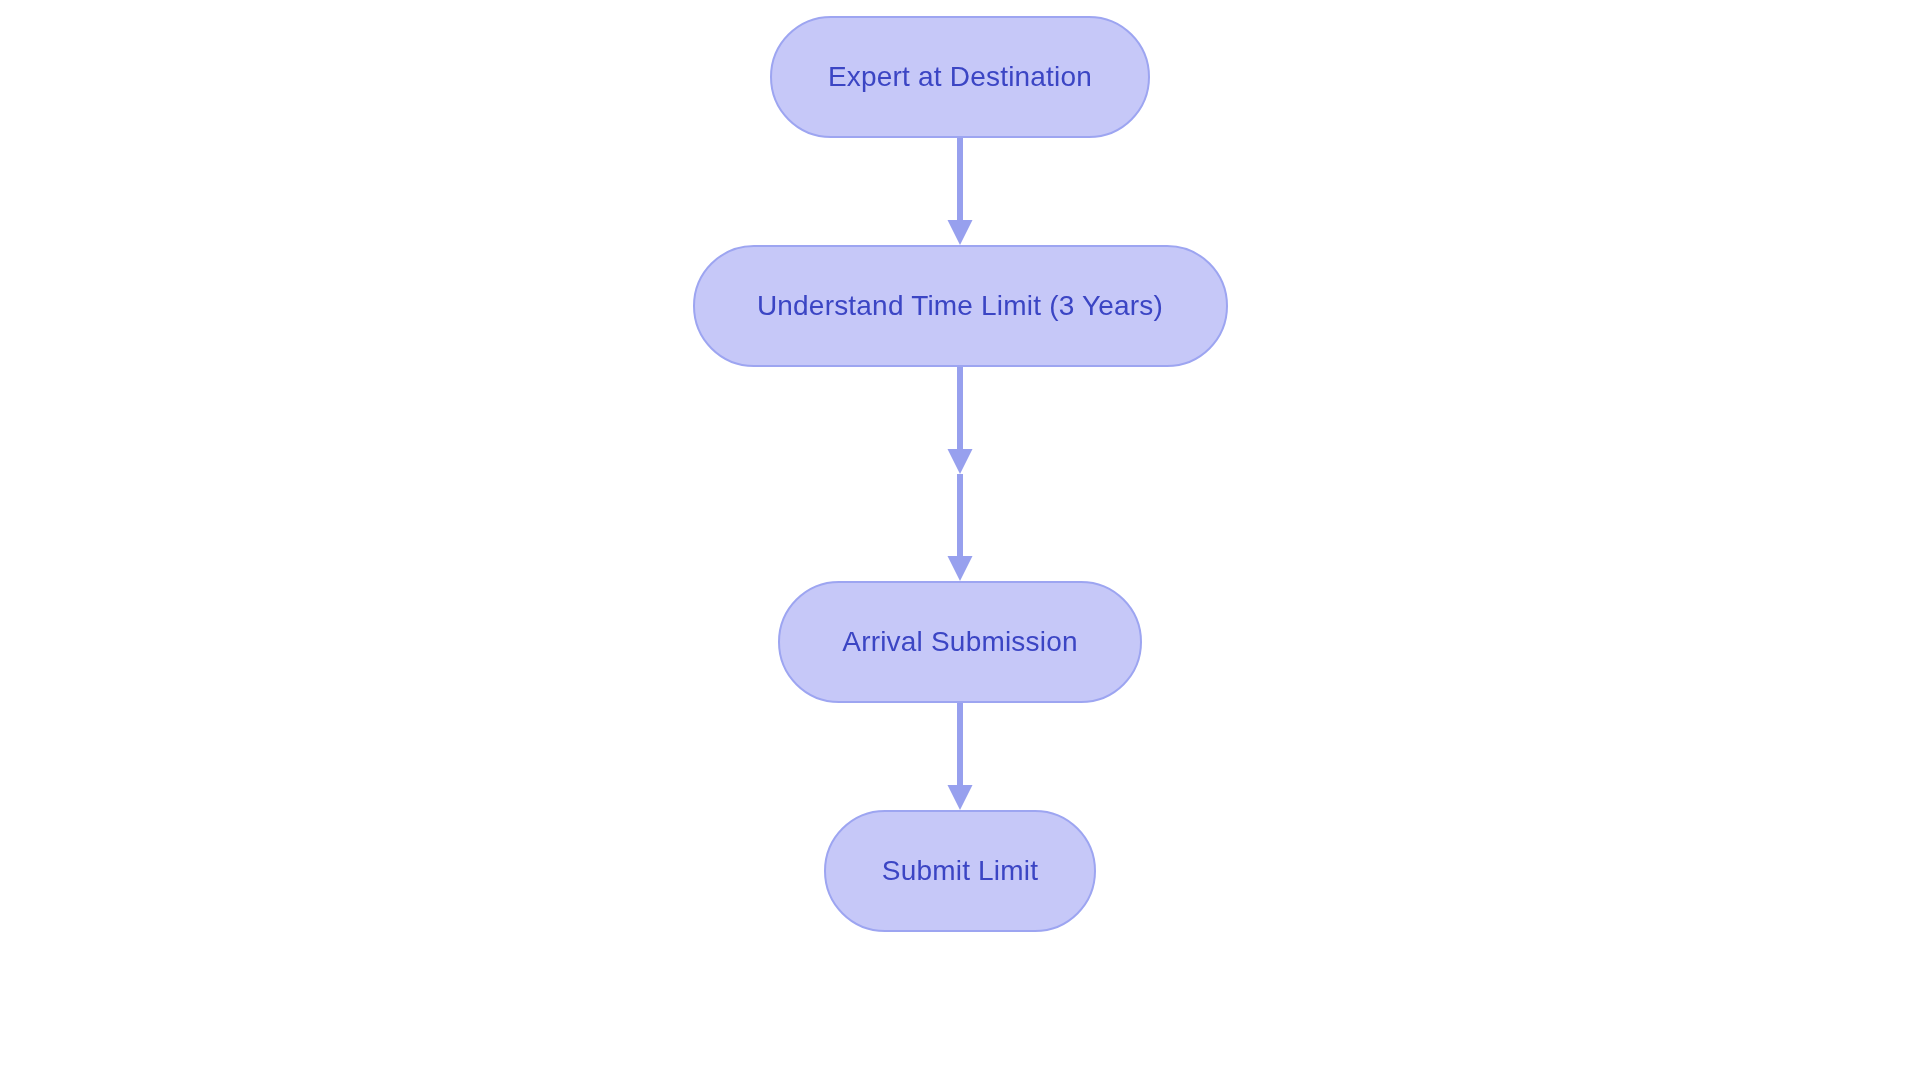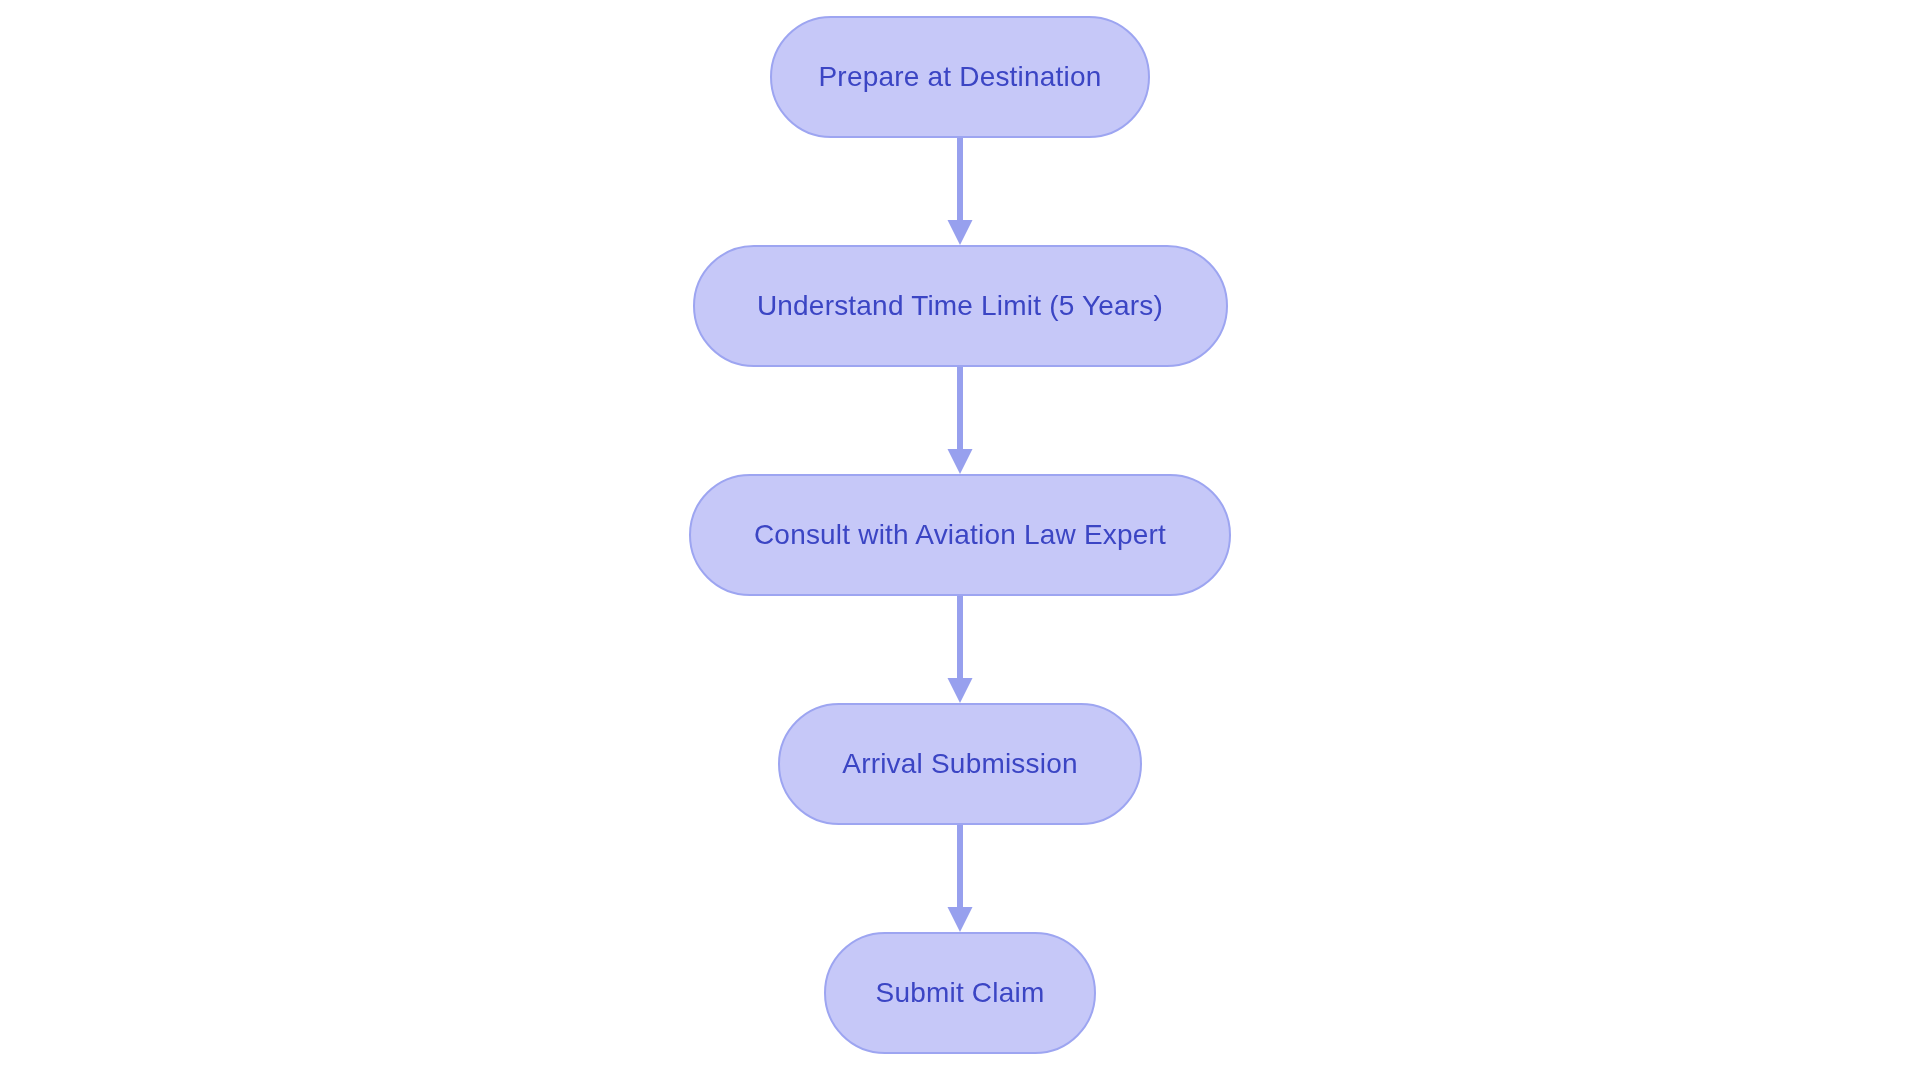--- a/index.html
+++ b/index.html
@@ -58,53 +58,50 @@
   .arrow .shaft { stroke: var(--arrow); stroke-width: 6; }
   .arrow .head  { fill: var(--arrow); }
 </style>
 </head>
 <body>
 
 <div class="canvas">
   <div class="flow">
 
     <div class="node w1">
-      <span>Prepare at Destination</span>
+      <span>Expert at Destination</span>
     </div>
 
     <svg class="arrow" viewBox="0 0 28 107" aria-hidden="true">
       <line class="shaft" x1="14" y1="0" x2="14" y2="84"></line>
       <polygon class="head" points="1.5,82 26.5,82 14,107"></polygon>
     </svg>
 
     <div class="node w2">
-      <span>Understand Time Limit (5 Years)</span>
+      <span>Understand Time Limit (3 Years)</span>
     </div>
 
     <svg class="arrow" viewBox="0 0 28 107" aria-hidden="true">
       <line class="shaft" x1="14" y1="0" x2="14" y2="84"></line>
       <polygon class="head" points="1.5,82 26.5,82 14,107"></polygon>
     </svg>
 
-    <div class="node w3">
-      <span>Consult with Aviation Law Expert</span>
-    </div>
 
     <svg class="arrow" viewBox="0 0 28 107" aria-hidden="true">
       <line class="shaft" x1="14" y1="0" x2="14" y2="84"></line>
       <polygon class="head" points="1.5,82 26.5,82 14,107"></polygon>
     </svg>
 
     <div class="node w4">
       <span>Arrival Submission</span>
     </div>
 
     <svg class="arrow" viewBox="0 0 28 107" aria-hidden="true">
       <line class="shaft" x1="14" y1="0" x2="14" y2="84"></line>
       <polygon class="head" points="1.5,82 26.5,82 14,107"></polygon>
     </svg>
 
     <div class="node w5">
-      <span>Submit Claim</span>
+      <span>Submit Limit</span>
     </div>
 
   </div>
 </div>
 
 </body></html>

